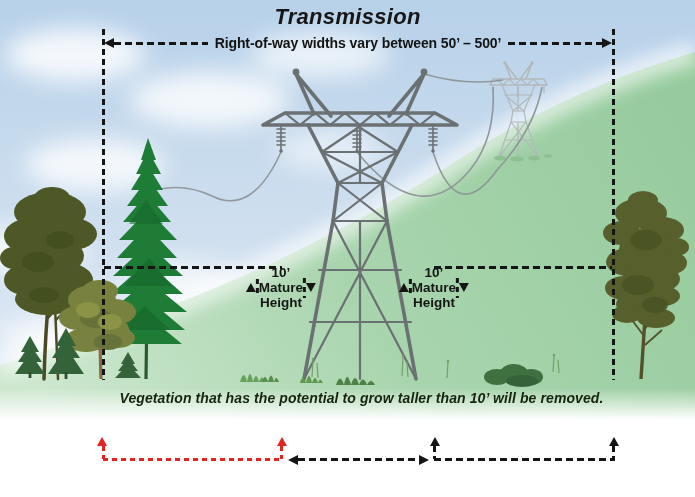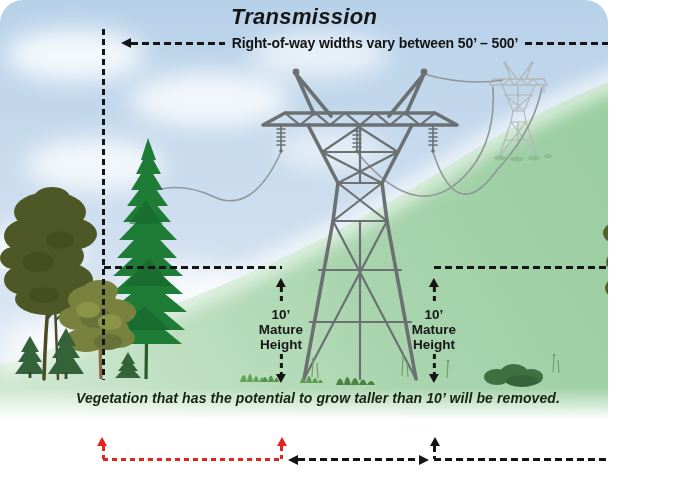--- a/index.html
+++ b/index.html
@@ -1,37 +1,37 @@
 <!DOCTYPE html>
 <html><head>
 <meta charset="utf-8">
 <style>
   html,body{margin:0;padding:0;background:#fff;}
-  .stage{position:relative;width:608px;height:497px;background:#ffffff;overflow:hidden;
-         font-family:"Liberation Sans",sans-serif;border-radius:23px;}
+  .stage{position:relative;width:695px;height:497px;background:#ffffff;overflow:hidden;
+         font-family:"Liberation Sans",sans-serif;}
   .scene{position:absolute;left:0;top:0;width:695px;height:420px;z-index:1;}
   
   .anno{position:absolute;z-index:3;}
   .dash-h{height:3px;background:repeating-linear-gradient(90deg,#151515 0 7px,transparent 7px 11px);}
   .dash-v{width:3px;background:repeating-linear-gradient(180deg,#151515 0 6px,transparent 6px 10px);}
   .dash-h.red{background:repeating-linear-gradient(90deg,#e3231f 0 5px,transparent 5px 9px);}
   .dash-v.red{background:repeating-linear-gradient(180deg,#e3231f 0 5px,transparent 5px 9px);}
   .ah{width:0;height:0;display:block;}
   .ah-left{border-top:5px solid transparent;border-bottom:5px solid transparent;border-right:10px solid #151515;}
   .ah-right{border-top:5px solid transparent;border-bottom:5px solid transparent;border-left:10px solid #151515;}
   .ah-up{border-left:5px solid transparent;border-right:5px solid transparent;border-bottom:9px solid #151515;}
   .ah-down{border-left:5px solid transparent;border-right:5px solid transparent;border-top:9px solid #151515;}
   .ah-up.red{border-bottom-color:#e3231f;}
   
   .title{position:absolute;top:4px;left:0;right:0;text-align:center;font-size:22px;font-weight:bold;
          font-style:italic;color:#161616;letter-spacing:.3px;z-index:3;}
-  .row-arrow{position:absolute;left:121px;top:37px;width:508px;height:12px;display:flex;align-items:center;z-index:3;}
+  .row-arrow{position:absolute;left:104px;top:37px;width:508px;height:12px;display:flex;align-items:center;z-index:3;}
   .row-arrow .grow{flex:1;}
   .row-label{font-size:14px;font-weight:bold;color:#131313;white-space:nowrap;padding:0 7px;letter-spacing:-.1px;}
-  .measure{position:absolute;top:278px;display:flex;flex-direction:column;align-items:center;z-index:3;
+  .measure{position:absolute;top:263px;display:flex;flex-direction:row;align-items:center;z-index:3;
            transform:translateX(-50%);}
   .measure .seg{width:3px;background:repeating-linear-gradient(180deg,#151515 0 5px,transparent 5px 9px);}
   .mh-label{font-size:13.5px;font-weight:bold;color:#161616;text-align:center;line-height:15px;padding:2px 0;}
   .caption{position:absolute;top:390px;left:0;right:0;text-align:center;font-style:italic;font-weight:bold;
            font-size:14px;color:#16240d;z-index:3;letter-spacing:.1px;padding-left:28px;}
 </style>
 </head>
 <body>
 
 <div class="stage">

